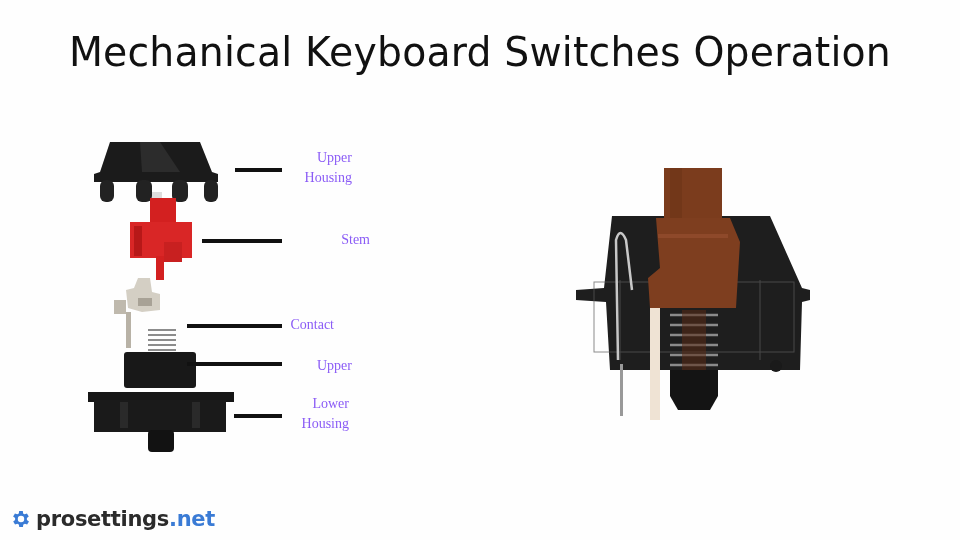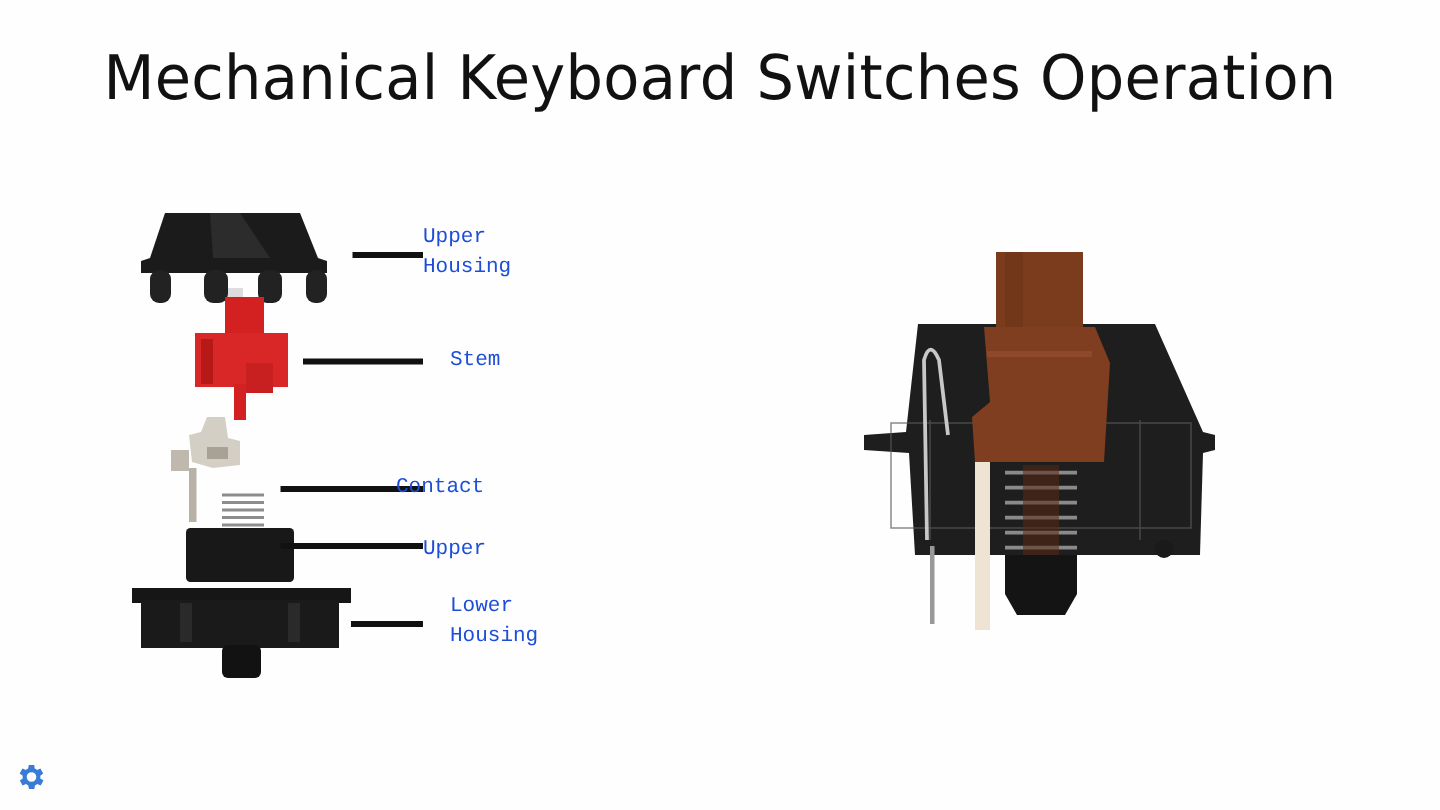--- a/index.html
+++ b/index.html
@@ -8,22 +8,22 @@
       background: #fefefe;
       font-family: "Liberation Sans", "DejaVu Sans", sans-serif;
     }
     .title {
       position: absolute; left: 0; top: 28px; width: 960px; text-align: center;
       font-size: 41px; color: #111; letter-spacing: 0.2px;
       font-family: "DejaVu Sans", "Liberation Sans", sans-serif; font-weight: normal;
       transform: scaleX(0.96);
     }
     .part-label {
-      position: absolute; color: #1d4ed8; font-size: 14px; text-align: left; line-height: 20px;
-      font-family: Liberation Mono, monospace;
+      position: absolute; color: #8b5cf6; font-size: 14px; text-align: right; line-height: 20px;
+      font-family: Liberation Serif, serif;
     }
     .leader {
       position: absolute; height: 4px; background: #111;
     }
     .exploded, .assembled { position: absolute; }
     .logo {
       position: absolute; left: 10px; top: 507px; display: flex; align-items: center;
     }
     .logo-text { font-size: 21px; font-weight: bold; color: #2b2b2b; margin-left: 4px;
       font-family: "DejaVu Sans", sans-serif; letter-spacing: -0.3px; }
@@ -96,21 +96,21 @@
 </div>
 <div class="part-label" style="left:300px;top:230px;width:70px;">
   <div>Stem</div>
 </div>
 <div class="part-label" style="left:264px;top:315px;width:70px;">
   <div>Contact</div>
 </div>
 <div class="part-label" style="left:282px;top:356px;width:70px;">
   <div>Upper</div>
 </div>
-<div class="part-label" style="left:300px;top:394px;width:70px;">
+<div class="part-label" style="left:279px;top:394px;width:70px;">
   <div>Lower</div>
   <div>Housing</div>
 </div>
 
 <svg class="assembled" style="left:570px;top:160px" width="250" height="270" viewBox="0 0 250 270">
 
   <polygon points="42,56 200,56 232,128 240,130 240,140 232,142 230,210 40,210 36,142 6,140 6,130 34,128" fill="#1e1e1e"></polygon>
   <g stroke="#5a5a5a" stroke-width="1" fill="none" opacity="0.7">
     <rect x="24" y="122" width="200" height="70"></rect>
     <line x1="50" y1="120" x2="50" y2="200"></line>
@@ -139,13 +139,16 @@
   <rect x="112" y="150" width="24" height="60" fill="#5a2a14" opacity="0.55"></rect>
 
   <polygon points="100,210 148,210 148,236 140,250 108,250 100,236" fill="#141414"></polygon>
   <circle cx="206" cy="206" r="6" fill="#1a1a1a"></circle>
 </svg>
 
 <div class="logo">
   <svg width="22" height="22" viewBox="0 0 24 24">
     <path fill="#3a7bd5" d="M19.4 13a7.5 7.5 0 0 0 0-2l2.1-1.6-2-3.5-2.5 1a7.6 7.6 0 0 0-1.7-1L15 3.2h-4l-.4 2.7a7.6 7.6 0 0 0-1.7 1l-2.5-1-2 3.5L6.6 11a7.5 7.5 0 0 0 0 2l-2.1 1.6 2 3.5 2.5-1a7.6 7.6 0 0 0 1.7 1l.4 2.7h4l.4-2.7a7.6 7.6 0 0 0 1.7-1l2.5 1 2-3.5zM13 15.5a3.5 3.5 0 1 1 0-7 3.5 3.5 0 0 1 0 7z" transform="translate(-1,0)"></path>
   </svg>
+  <span class="logo-text">
+    <span>prosettings</span><span class="tld">.net</span>
+  </span>
 </div>
 
 </body></html>

